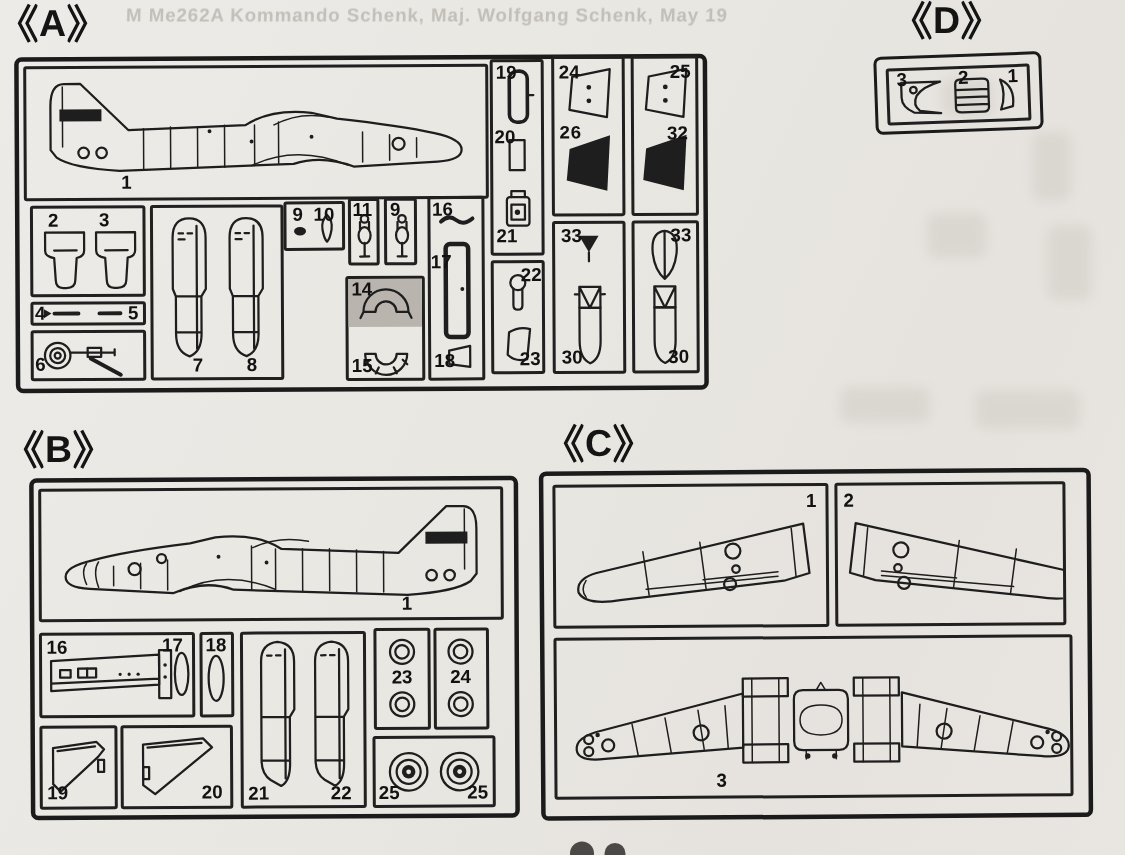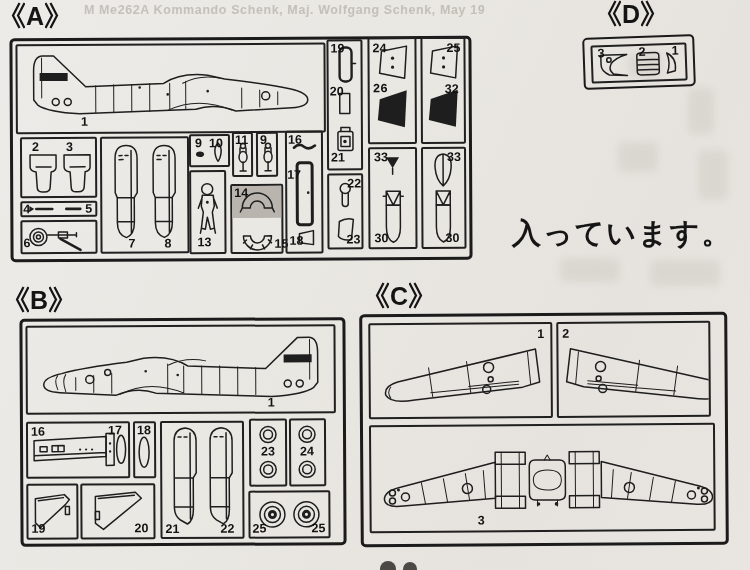--- a/index.html
+++ b/index.html
@@ -134,37 +134,29 @@
     <div class="pbox" style="left:243px;top:92px;width:18px;height:41px;">
       <svg class="draw" viewBox="0 0 18 41">
         <circle cx="10" cy="12" r="2.5"></circle>
           <path d="M7 14 L7 19 M13 14 L13 19"></path>
         <ellipse cx="10" cy="23" rx="4" ry="5.5"></ellipse>
           <path d="M10 28 L10 37 M7 37 L13 37"></path>
       </svg>
       <span class="pn" style="left:2px;top:0px;">9</span>
     </div>
 
-    <div class="pbox" style="left:176px;top:130px;width:33px;height:80px;">
-      <svg class="draw" viewBox="0 0 33 80">
-        <circle cx="16" cy="17" r="5.5"></circle>
-        <path d="M11 23 L22 23 L23 34 L21 40 L23 56 L19 57 L16 45 L14 57 L10 56 L12 40 L10 34 Z M11 25 L7 36 M22 25 L26 36 M10 56 L9 61 M23 56 L24 61"></path>
-        <circle class="f" cx="16" cy="30" r="1.5"></circle>
-      </svg>
-      <span class="pn" style="left:6px;top:64px;">13</span>
-    </div>
 
     <div class="pbox" style="left:217px;top:144px;width:49px;height:66px;">
       <div class="shadebg" style="left:0;top:0;width:49px;height:32px;"></div>
       <svg class="draw" viewBox="0 0 49 66">
         <path d="M10 22 A15 15 0 0 1 40 22 L32 22 A7 7 0 0 0 18 22 Z M10 22 L8 26 M40 22 L42 26"></path>
         <path d="M11 50 A14 14 0 0 0 39 50 L32 50 A7 7 0 0 1 18 50 Z M14 54 L11 57 M20 59 L18 63 M30 59 L32 63 M36 54 L39 57"></path>
       </svg>
       <span class="pn" style="left:2px;top:1px;">14</span>
-      <span class="pn" style="left:2px;top:52px;margin-left:40px;">15</span>
+      <span class="pn" style="left:2px;top:52px;">15</span>
     </div>
 
     <div class="pbox" style="left:272px;top:91px;width:34px;height:119px;">
       <svg class="draw" viewBox="0 0 34 119">
         <path class="thick" d="M7 15 Q12 10 17 14 Q22 18 28 13"></path>
         <rect x="10" y="30" width="15" height="62" rx="3" style="stroke-width:3;"></rect>
         <circle class="f" cx="21" cy="60" r="1.3"></circle>
         <path d="M12 101 L26 98 L26 112 L12 110 Z"></path>
       </svg>
       <span class="pn" style="left:1px;top:1px;">16</span>
@@ -258,21 +250,20 @@
           <circle cx="16" cy="13" r="2.2"></circle>
         <path d="M44 10 Q44 7 48 7 L62 7 Q66 7 66 10 L66 26 Q66 29 62 29 L48 29 Q44 29 44 26 Z M44 14 L66 14 M44 19 L66 19 M44 24 L66 24"></path>
         <path d="M74 8 Q84 13 82 26 L74 28 Q78 18 74 8 Z"></path>
       </svg>
       <span class="pn" style="left:5px;top:0px;">3</span>
       <span class="pn" style="left:46px;top:0px;">2</span>
       <span class="pn" style="left:79px;top:0px;">1</span>
     </div>
   </div>
 
-  <div class="note" style="left:512px;top:214px;">入っています。</div>
 
   <div class="seclabel" style="left:14px;top:286px;">
     <svg class="chev" width="15" height="27" viewBox="0 0 15 27">
         <path d="M9 2 L3 13.5 L9 25 M14 2 L8 13.5 L14 25"></path>
       </svg>
     <b>B</b>
     <svg class="chev" width="15" height="27" viewBox="0 0 15 27">
         <path d="M6 2 L12 13.5 L6 25 M1 2 L7 13.5 L1 25"></path>
       </svg>
   </div>

